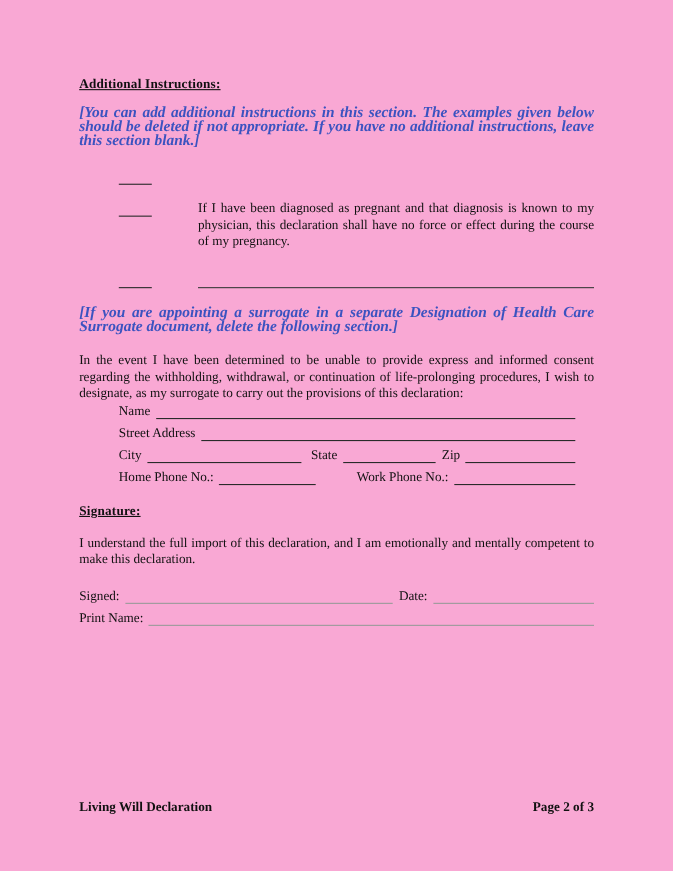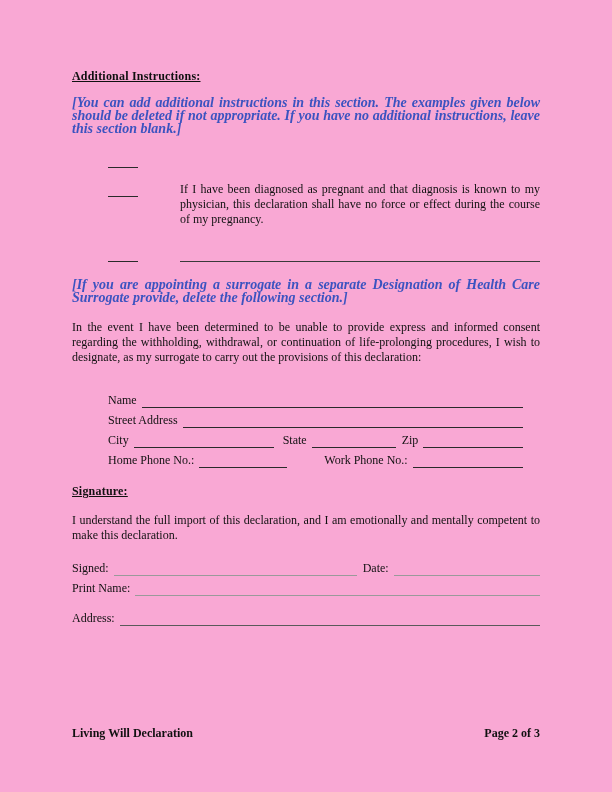--- a/index.html
+++ b/index.html
@@ -90,21 +90,21 @@
     position: absolute;
     top: 726px;
     left: 72px;
     right: 72px;
     display: flex;
     justify-content: space-between;
     font-weight: bold;
     font-size: 12px;
   } .mt13 { margin-top: 4px; } .mt14 { margin-top: 14px; }
   .mt16 { margin-top: 16px; } .mt17 { margin-top: 17px; } .mt18 { margin-top: 18px; }
-  .mt20 { margin-top: 20px; } .mt27 { margin-top: 27px; }
+  .mt20 { margin-top: 20px; } .mt27 { }
 </style>
 </head>
 <body>
 
 <div class="page">
   <div class="content">
 
     <h2 class="section-heading">Additional Instructions:</h2>
 
     <p class="note">[You can add additional instructions in this section. The examples given below should be deleted if not appropriate. If you have no additional instructions, leave this section blank.]</p>
@@ -116,21 +116,21 @@
     <div class="option-row mt14">
       <span class="option-blank"></span>
       <span class="option-text">If I have been diagnosed as pregnant and that diagnosis is known to my physician, this declaration shall have no force or effect during the course of my pregnancy.</span>
     </div>
 
     <div class="option-row mt20">
       <span class="option-blank"></span>
       <span class="write-in-line"></span>
     </div>
 
-    <p class="note mt16">[If you are appointing a surrogate in a separate Designation of Health Care Surrogate provide, delete the following section.]</p>
+    <p class="note mt16">[If you are appointing a surrogate in a separate Designation of Health Care Surrogate document, delete the following section.]</p>
 
     <p class="paragraph mt16">In the event I have been determined to be unable to provide express and informed consent regarding the withholding, withdrawal, or continuation of life-prolonging procedures, I wish to designate, as my surrogate to carry out the provisions of this declaration:</p>
 
     <div class="field-row mt27">
       <span class="lbl">Name</span>
       <span class="fill"></span>
     </div>
 
     <div class="field-row mt13">
       <span class="lbl">Street Address</span>
@@ -162,24 +162,20 @@
       <span class="fill gray" style="flex:1.66;"></span>
       <span class="lbl" style="margin-left:6px;">Date:</span>
       <span class="fill gray" style="flex:1;"></span>
     </div>
 
     <div class="sig-row mt13">
       <span class="lbl">Print Name:</span>
       <span class="fill gray"></span>
     </div>
 
-    <div class="sig-row mt14">
-      <span class="lbl">Address:</span>
-      <span class="fill mid"></span>
-    </div>
 
   </div>
 
   <div class="footer">
     <span>Living Will Declaration</span>
     <span>Page 2 of 3</span>
   </div>
 </div>
 
 </body></html>

